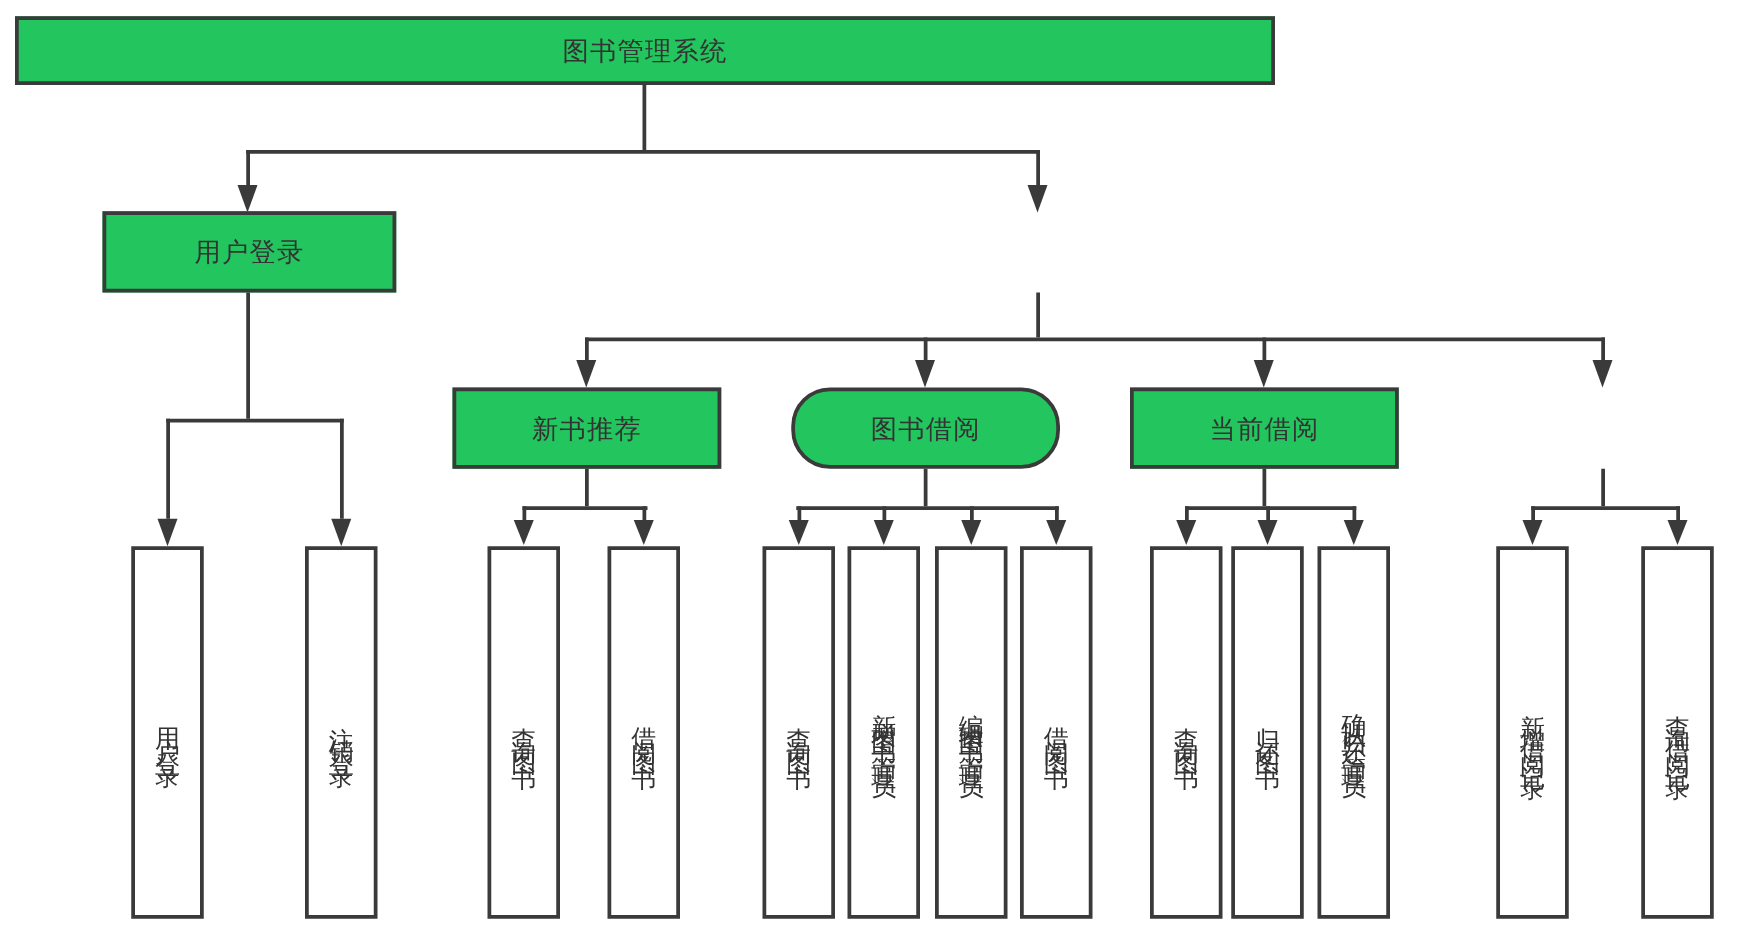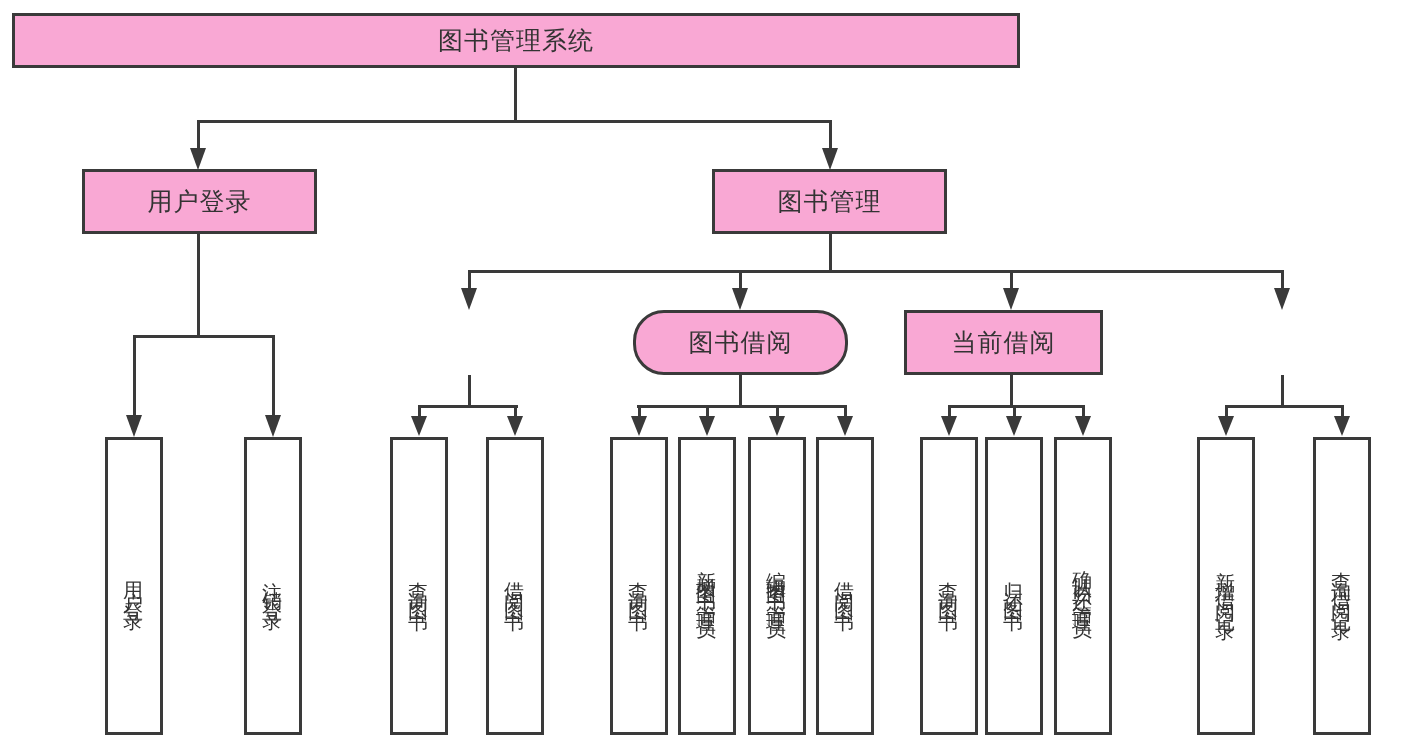--- a/index.html
+++ b/index.html
@@ -10,25 +10,25 @@
     background: #ffffff;
     overflow: hidden;
     font-family: "Liberation Sans", "DejaVu Sans", sans-serif;
     color: #333333;
   }
   
   .box {
     position: absolute;
     box-sizing: border-box;
     border: 3px solid #3a3a3a;
-    background: #f9a8d4;
+    background: #22c55e;
     display: flex;
     align-items: center;
     justify-content: center;
-    font-size: 25px;
+    font-size: 21px;
     letter-spacing: 1px;
     color: #333333;
     white-space: nowrap;
   }
   
   .leaf {
     position: absolute;
     box-sizing: border-box;
     border: 3px solid #3a3a3a;
     background: #ffffff;
@@ -73,42 +73,42 @@
   <div class="box" style="left:12px; top:13px; width:1008px; height:55px;">图书管理系统</div>
 
   <div class="vline" style="left:514px; top:68px; height:53px;"></div>
   <div class="hline" style="left:197px; top:120px; width:635px;"></div>
   <div class="vline" style="left:197px; top:120px; height:30px;"></div>
   <div class="arrow" style="left:190px; top:148px;"></div>
   <div class="vline" style="left:829px; top:120px; height:30px;"></div>
   <div class="arrow" style="left:822px; top:148px;"></div>
 
   <div class="box" style="left:82px; top:169px; width:235px; height:65px;">用户登录</div>
-  <div class="box" style="left:712px; top:169px; width:235px; height:65px;">图书管理</div>
 
   <div class="vline" style="left:197px; top:234px; height:101px;"></div>
   <div class="hline" style="left:133px; top:335px; width:142px;"></div>
   <div class="vline" style="left:133px; top:335px; height:80px;"></div>
   <div class="arrow" style="left:126px; top:415px;"></div>
   <div class="vline" style="left:272px; top:335px; height:80px;"></div>
   <div class="arrow" style="left:265px; top:415px;"></div>
 
   <div class="vline" style="left:829px; top:234px; height:36px;"></div>
   <div class="hline" style="left:468px; top:270px; width:816px;"></div>
   <div class="vline" style="left:468px; top:270px; height:20px;"></div>
   <div class="arrow" style="left:461px; top:288px;"></div>
   <div class="vline" style="left:739px; top:270px; height:20px;"></div>
   <div class="arrow" style="left:732px; top:288px;"></div>
   <div class="vline" style="left:1010px; top:270px; height:20px;"></div>
   <div class="arrow" style="left:1003px; top:288px;"></div>
   <div class="vline" style="left:1281px; top:270px; height:20px;"></div>
   <div class="arrow" style="left:1274px; top:288px;"></div>
 
+  <div class="box" style="left:362px; top:310px; width:215px; height:65px;">新书推荐</div>
   <div class="box" style="left:633px; top:310px; width:215px; height:65px;border-radius:31px;">图书借阅</div>
-  <div class="box" style="left:904px; top:310px; width:199px; height:65px;">当前借阅</div>
+  <div class="box" style="left:904px; top:310px; width:215px; height:65px;">当前借阅</div>
 
   <div class="vline" style="left:468px; top:375px; height:30px;"></div>
   <div class="hline" style="left:418px; top:405px; width:100px;"></div>
   <div class="vline" style="left:418px; top:405px; height:12px;"></div>
   <div class="arrow sm" style="left:411px; top:416px;"></div>
   <div class="vline" style="left:514px; top:405px; height:12px;"></div>
   <div class="arrow sm" style="left:507px; top:416px;"></div>
 
   <div class="vline" style="left:739px; top:375px; height:30px;"></div>
   <div class="hline" style="left:637px; top:405px; width:210px;"></div>

